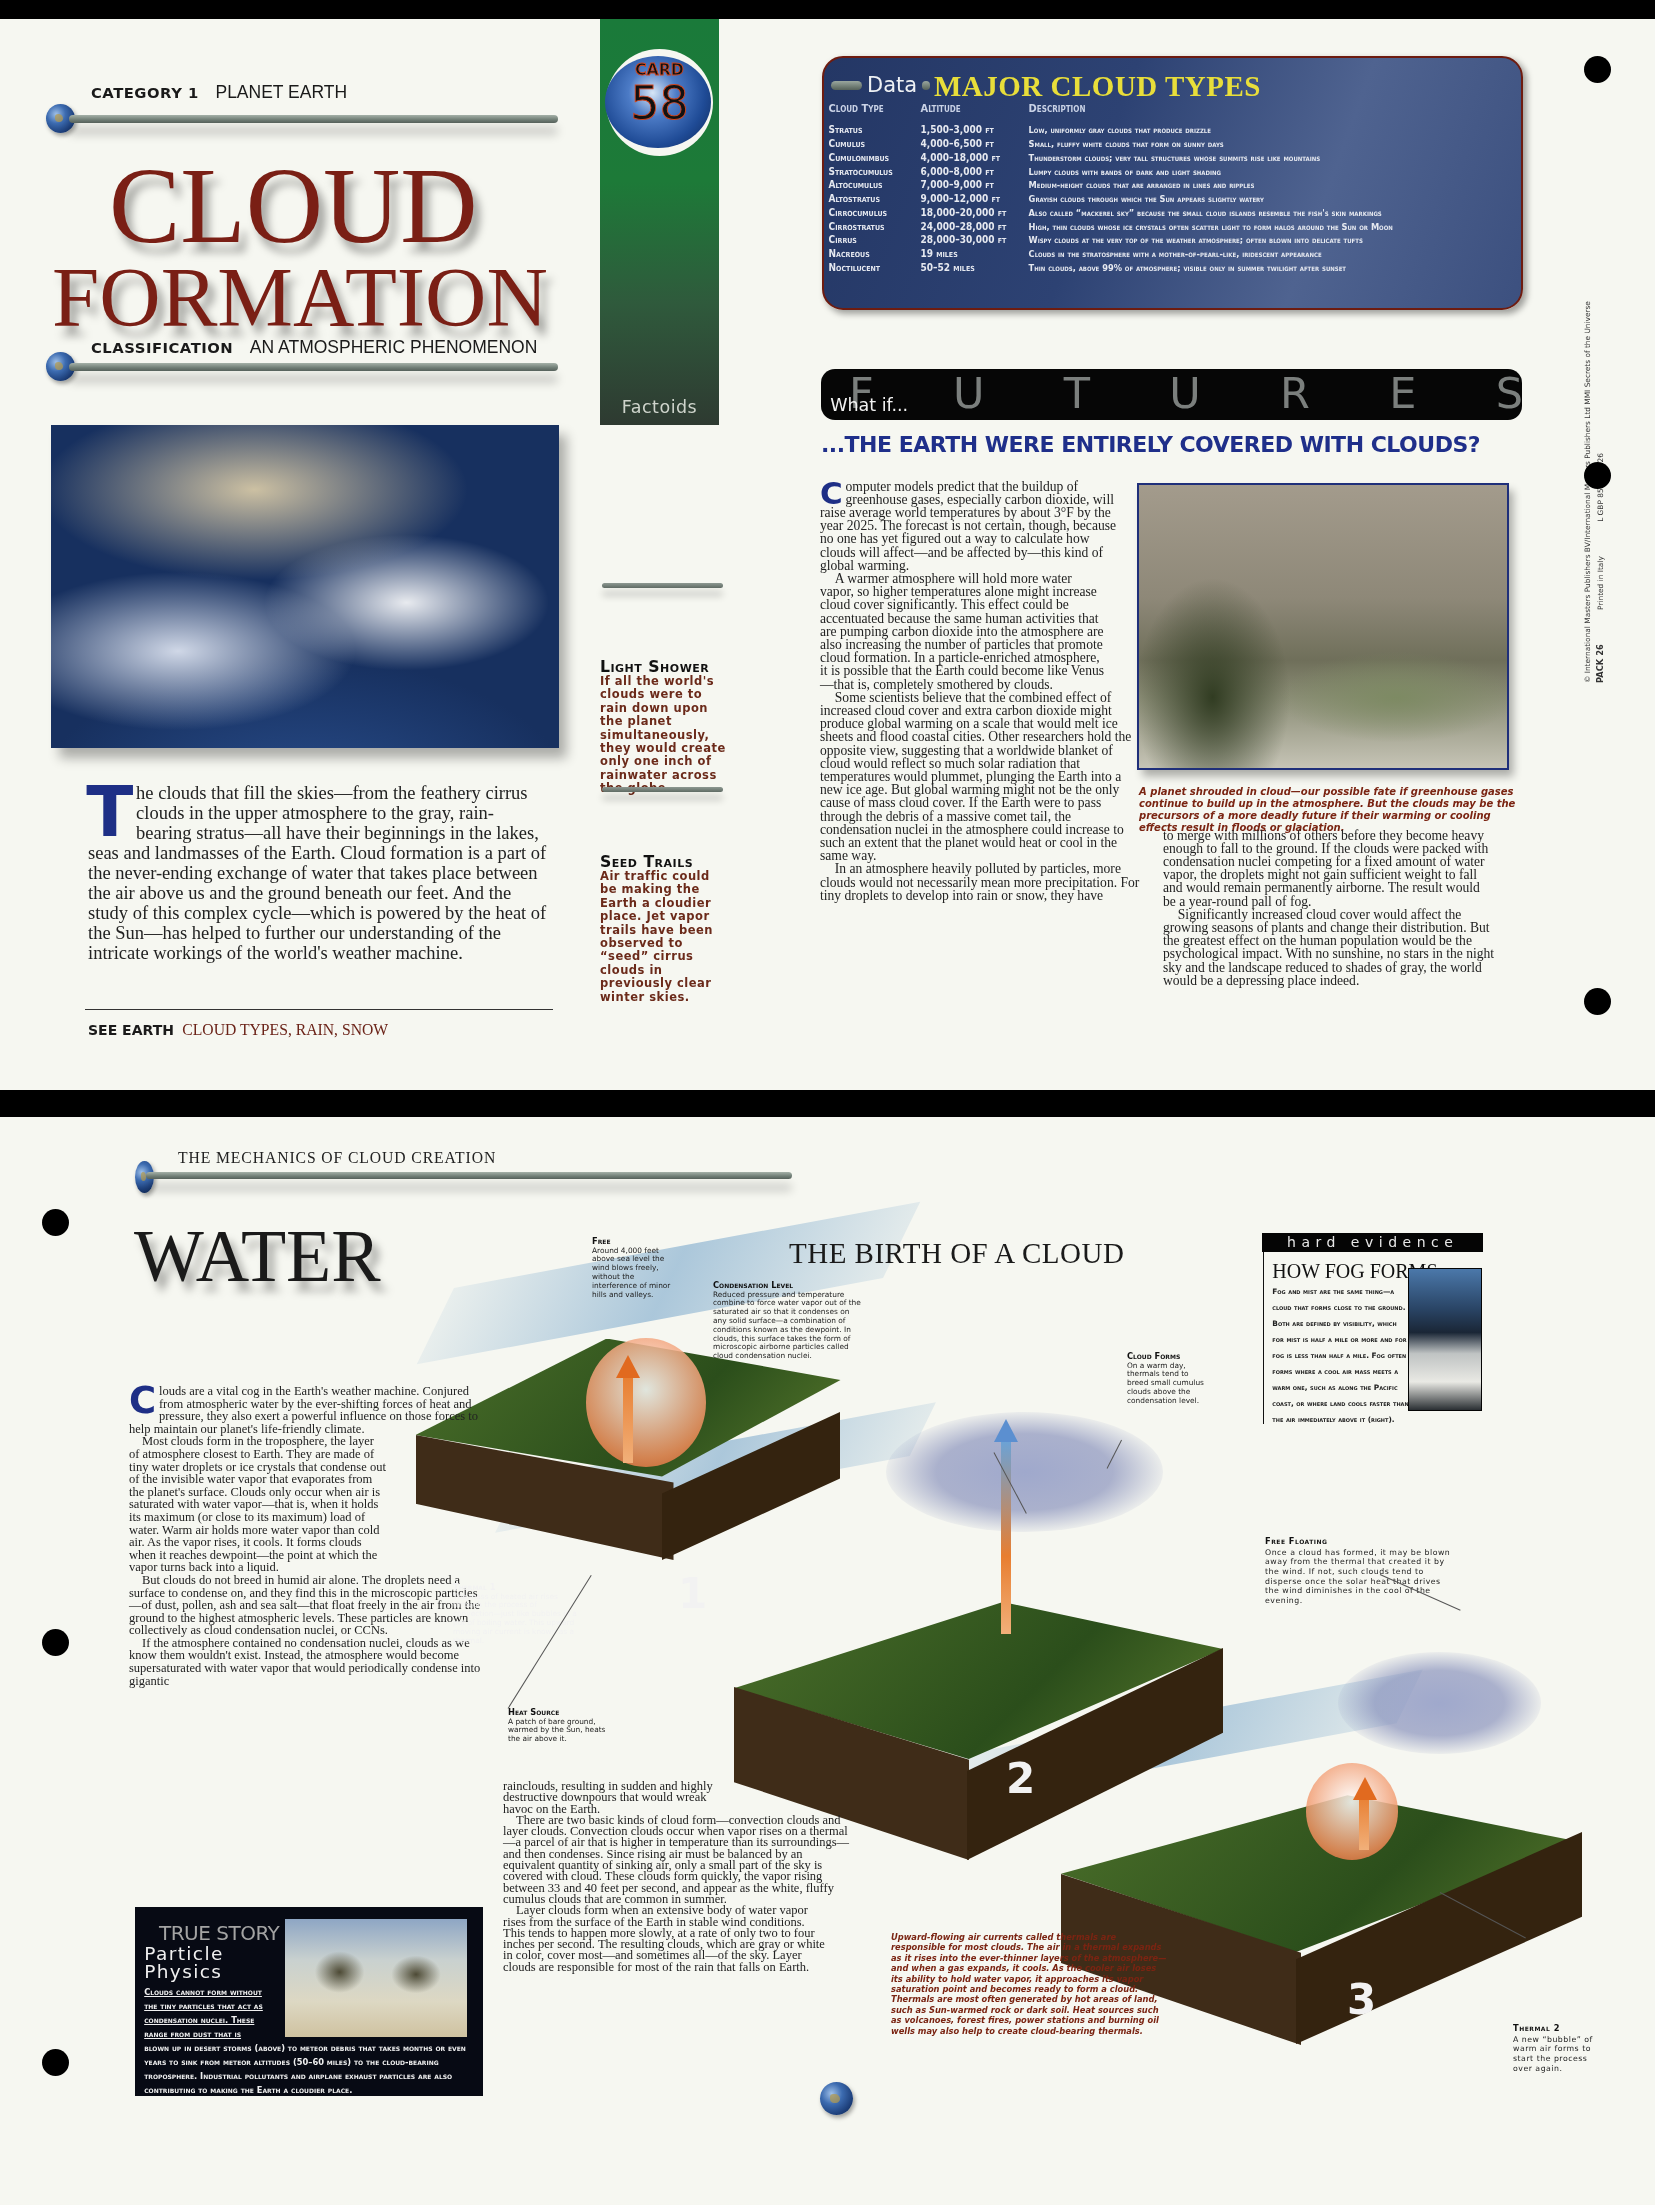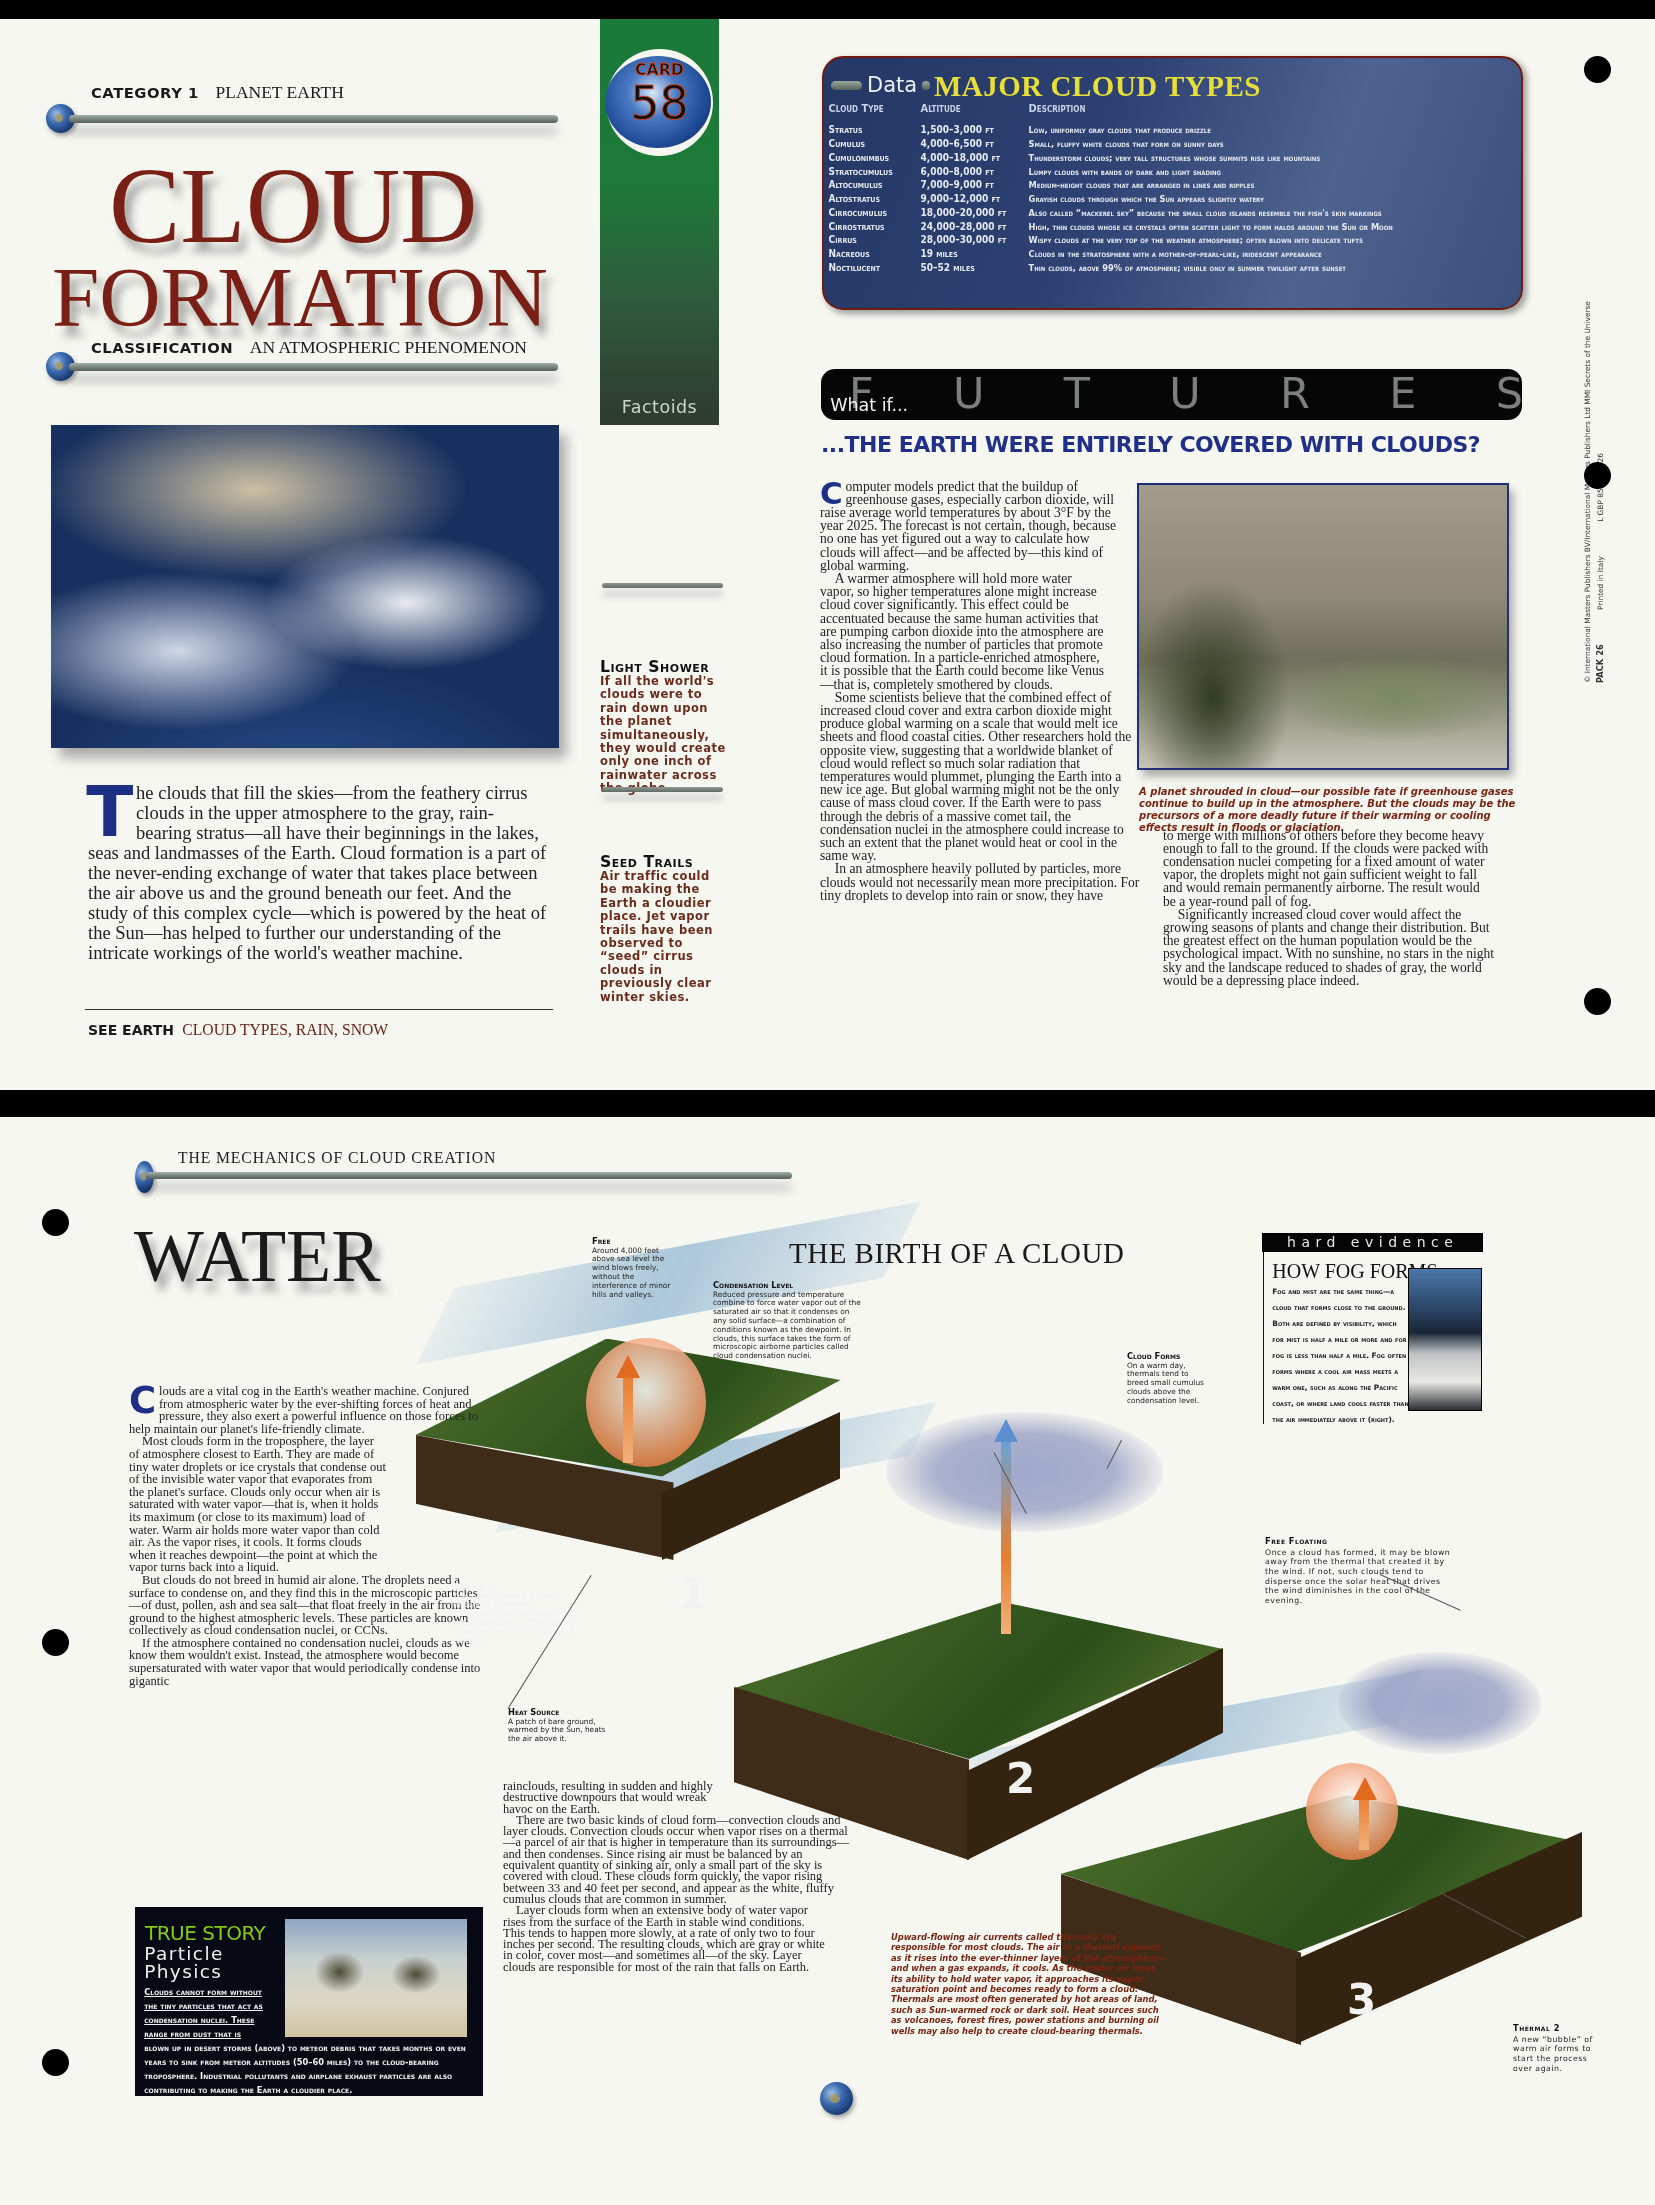--- a/index.html
+++ b/index.html
@@ -17,21 +17,21 @@
     background: radial-gradient(circle at 35% 35%, #9fc0e8 0%, #3c6bb0 35%, #1d3f7a 70%, #0d2245 100%);
     box-shadow: 1.8px 2.8px 4.6px rgba(0,0,0,0.35); }
   .globe::after { content: ""; position: absolute; left: 30%; top: 35%; width: 30%; height: 28%;
     background: #b59a4a; border-radius: 40% 60% 50% 50%; opacity: 0.7; }
   .rod { position: absolute; height: 8.3px; border-radius: 4.2px;
     background: linear-gradient(#a5b1a8, #6f7d75 60%, #56615b);
     box-shadow: 0 12px 10px rgba(0,0,0,0.18); }
 
   .cat-line { position: absolute; font-size: 18.5px; white-space: nowrap; }
   .cat-line .k { font-family: "DejaVu Sans", sans-serif; font-weight: bold; font-size: 14.8px; letter-spacing: 0.5px; margin-right: 12px; }
-  .cat-line .v { font-family: Liberation Serif, serif; font-size: 17.5px; }
+  .cat-line .v { font-family: Liberation Sans, sans-serif; font-size: 17.5px; }
 
   .big-title { position: absolute; font-family: "Liberation Serif", serif; color: #7a1f15;
     text-shadow: 6.5px 10px 8.3px rgba(0,0,0,0.35); line-height: 1; white-space: nowrap; }
 
   #green-strip { position: absolute; left: 600px; top: 0; width: 119px; height: 406px;
     background: linear-gradient(#1a7a3a 0%, #1d7a38 40%, #2f5a3c 70%, #2e3a31 100%); }
   #card-badge { position: absolute; left: 606px; top: 30px; width: 107px; height: 107px; border-radius: 50%;
     background: #f6f7f1; }
   #card-globe { position: absolute; left: 600px; top: 37px; width: 111px; height: 92px; }
   #card-globe .g { position: absolute; left: 4.6px; top: 0; width: 106px; height: 92px; border-radius: 50%;
@@ -114,21 +114,21 @@
   #water-title-2 { left: 134px; top: 171px; font-size: 51px; color: #1a1a1a; }
 
   #water-text-a { left: 129px; top: 268px; width: 365px; font-size: 12.5px; line-height: 12.6px; }
   #water-text-a .dropcap { font-size: 37px; color: #1e2f86; }
   #water-text-a p.ind { text-indent: 13px; }
   #water-text-a .narrow { width: 217px; }
   #water-text-b { left: 503px; top: 664px; width: 351px; font-size: 12.5px; line-height: 11.3px; }
   #water-text-b p.ind { text-indent: 13px; }
 
   #true-story { position: absolute; left: 135px; top: 790px; width: 348px; height: 189px; background: #070a14; }
-  #ts-label { position: absolute; left: 10px; top: 14px; font-family: "DejaVu Sans", sans-serif; font-size: 20px; color: #84cc16; letter-spacing: -0.5px; }
+  #ts-label { position: absolute; left: 24px; top: 14px; font-family: "DejaVu Sans", sans-serif; font-size: 20px; color: #a3a3a3; letter-spacing: -0.5px; }
   #ts-title { position: absolute; left: 9.2px; top: 38px; font-family: "DejaVu Sans", sans-serif; font-size: 18.5px; line-height: 17.5px; color: #f0f0f0; letter-spacing: 1.4px; width: 111px; }
   #ts-text-top { position: absolute; left: 9.2px; top: 78px; width: 120px; font-family: "DejaVu Sans", sans-serif; font-size: 8.3px; line-height: 14px; color: #f0f0f0; font-variant: small-caps; font-weight: bold; text-decoration: underline; }
   #ts-text-bottom { position: absolute; left: 9.2px; top: 134px; width: 332px; font-family: "DejaVu Sans", sans-serif; font-size: 8.3px; line-height: 14px; color: #f0f0f0; font-variant: small-caps; font-weight: bold; }
   #ts-photo { position: absolute; left: 150px; top: 12px; width: 182px; height: 118px;
     background:
       radial-gradient(ellipse 17% 22% at 30% 45%, #4d4a35 0%, rgba(77,74,53,0) 80%),
       radial-gradient(ellipse 17% 20% at 72% 47%, #4d4a35 0%, rgba(77,74,53,0) 80%),
       linear-gradient(#8ea6c4 0%, #c9d1cf 35%, #ddd8c3 70%, #cfc2a0 100%); }
 
   #birth-title { position: absolute; left: 789px; top: 120px; font-family: "Liberation Serif", serif; font-size: 29px; color: #1a1a1a; white-space: nowrap; letter-spacing: 0.5px; }

